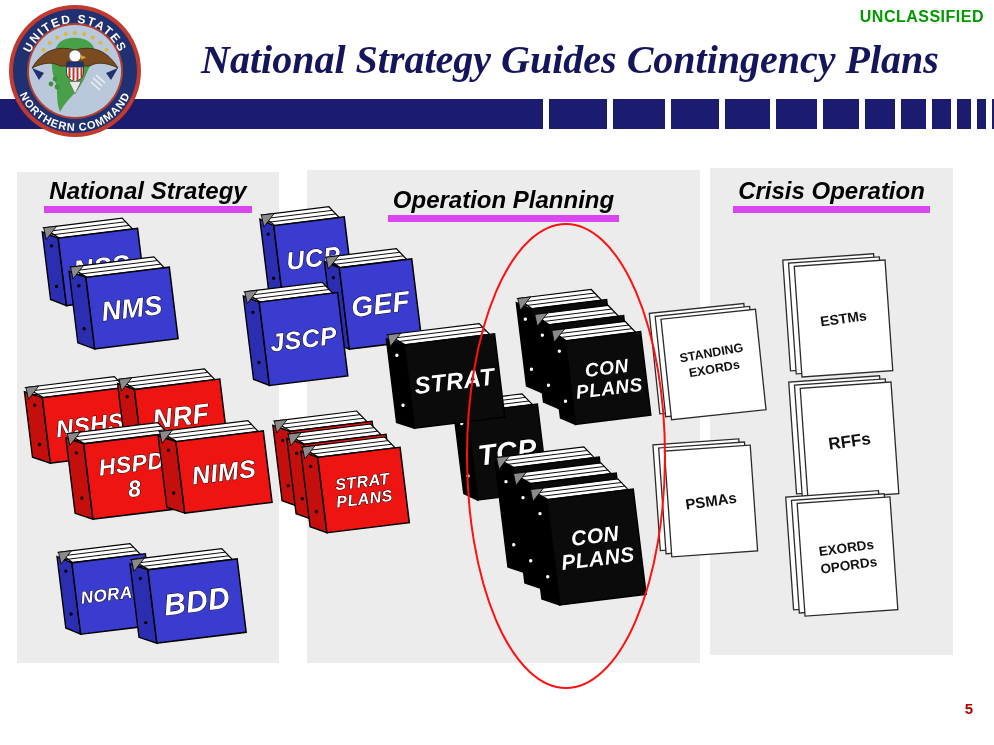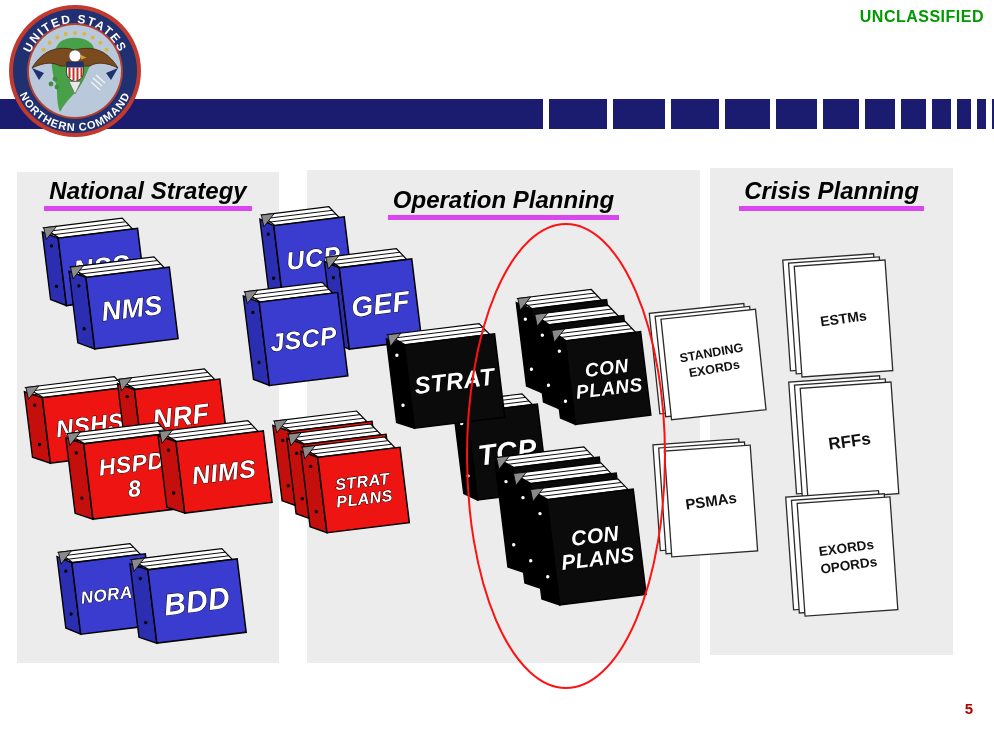--- a/index.html
+++ b/index.html
@@ -10,21 +10,21 @@
   .slide-title{position:absolute;left:150px;right:4px;top:36px;margin:0;text-align:center;
                font-family:"Liberation Serif",serif;font-style:italic;font-weight:bold;
                font-size:40px;color:#15155c;white-space:nowrap;}
   .title-bar{position:absolute;left:0;top:99px;width:994px;height:30px;display:flex;gap:6px;
              overflow:hidden;}
   .title-bar .seg{height:100%;background:#1b1b70;flex:0 0 auto;}
   .seal{position:absolute;left:8px;top:4px;width:134px;height:134px;z-index:5;}
   .panel{position:absolute;background:#ececec;}
   .panel-header{position:absolute;left:0;right:0;text-align:center;}
   .panel-header span{display:inline-block;font-style:italic;font-weight:bold;font-size:24px;
-                     color:#000;border-bottom:5px solid #d946ef;padding:0 5px 1px 5px;white-space:nowrap;}
+                     color:#000;border-bottom:7px solid #d946ef;padding:0 5px 1px 5px;white-space:nowrap;}
   #panel-ns{left:17px;top:172px;width:262px;height:491px;}
   #panel-op{left:307px;top:170px;width:393px;height:493px;}
   #panel-cp{left:710px;top:168px;width:243px;height:487px;}
   #panel-ns .panel-header{top:5px;}
   #panel-op .panel-header{top:16px;text-align:center;}
   #panel-cp .panel-header{top:9px;}
   .art{position:absolute;left:0;top:0;z-index:4;}
   .page-number{position:absolute;right:21px;top:700px;font-size:15px;font-weight:bold;color:#b30000;}
   svg text{font-family:"Liberation Sans",sans-serif;}
 </style>
@@ -83,20 +83,21 @@
       <path id="sealBot" d="M 7,67 A 60,60 0 0 0 127,67" fill="none"></path>
       <text font-size="12" font-weight="bold" fill="#ffffff" letter-spacing="1.6">
         <textPath href="#sealTop" startOffset="50%" text-anchor="middle">UNITED STATES</textPath>
       </text>
       <text font-size="11" font-weight="bold" fill="#ffffff" letter-spacing="1">
         <textPath href="#sealBot" startOffset="50%" text-anchor="middle">NORTHERN COMMAND</textPath>
       </text>
     </svg>
   </div>
 
+  <h1 class="slide-title">National Strategy Guides Contingency Plans</h1>
 
   <div class="title-bar">
       <div class="seg" style="width:543px"></div>
       <div class="seg" style="width:58px"></div>
       <div class="seg" style="width:52px"></div>
       <div class="seg" style="width:48px"></div>
       <div class="seg" style="width:45px"></div>
       <div class="seg" style="width:41px"></div>
       <div class="seg" style="width:36px"></div>
       <div class="seg" style="width:30px"></div>
@@ -112,21 +113,21 @@
       <span>National Strategy</span>
     </div>
   </div>
   <div class="panel" id="panel-op">
     <div class="panel-header">
       <span>Operation Planning</span>
     </div>
   </div>
   <div class="panel" id="panel-cp">
     <div class="panel-header">
-      <span>Crisis Planning</span>
+      <span>Crisis Operation</span>
     </div>
   </div>
 
   <svg class="art" id="art" width="994" height="745" viewBox="0 0 994 745">
       <g>
         <g transform="translate(62,233) rotate(-7 40 34)">
           <polygon points="-15,-8 0,0 0,68 -15,60" fill="#2c2eb2" stroke="#000" stroke-width="1.4"></polygon>
           <polygon points="-13,-12 66,-12 75,0 1,0" fill="#ffffff" stroke="#000" stroke-width="1.2"></polygon>
           <line x1="-9" y1="-8" x2="69" y2="-8" stroke="#000" stroke-width="0.9"></line>
           <line x1="-12" y1="-4" x2="72" y2="-4" stroke="#000" stroke-width="0.9"></line>

